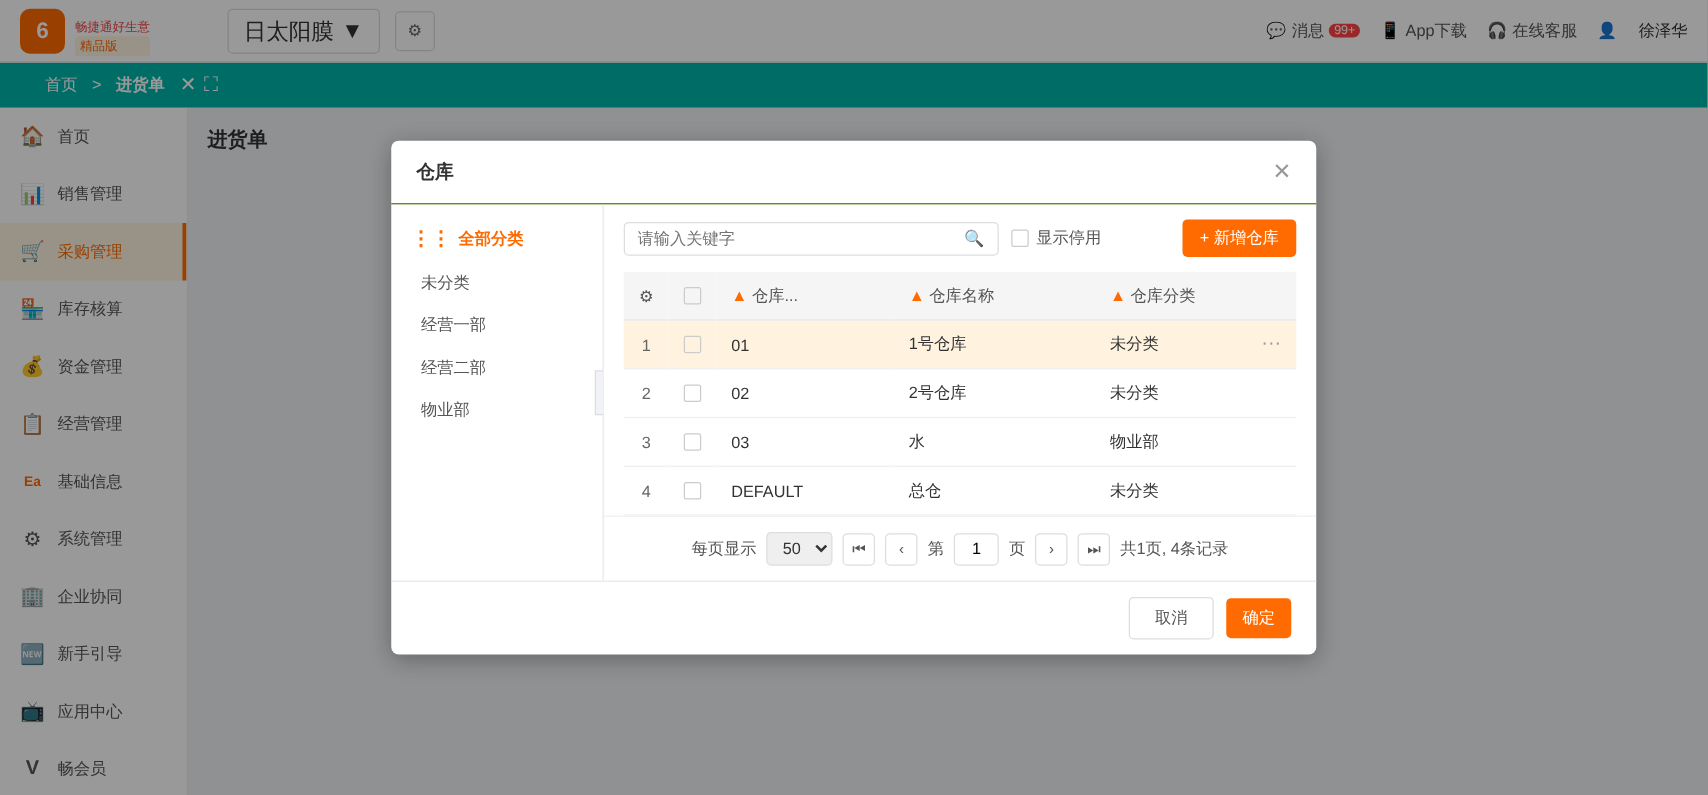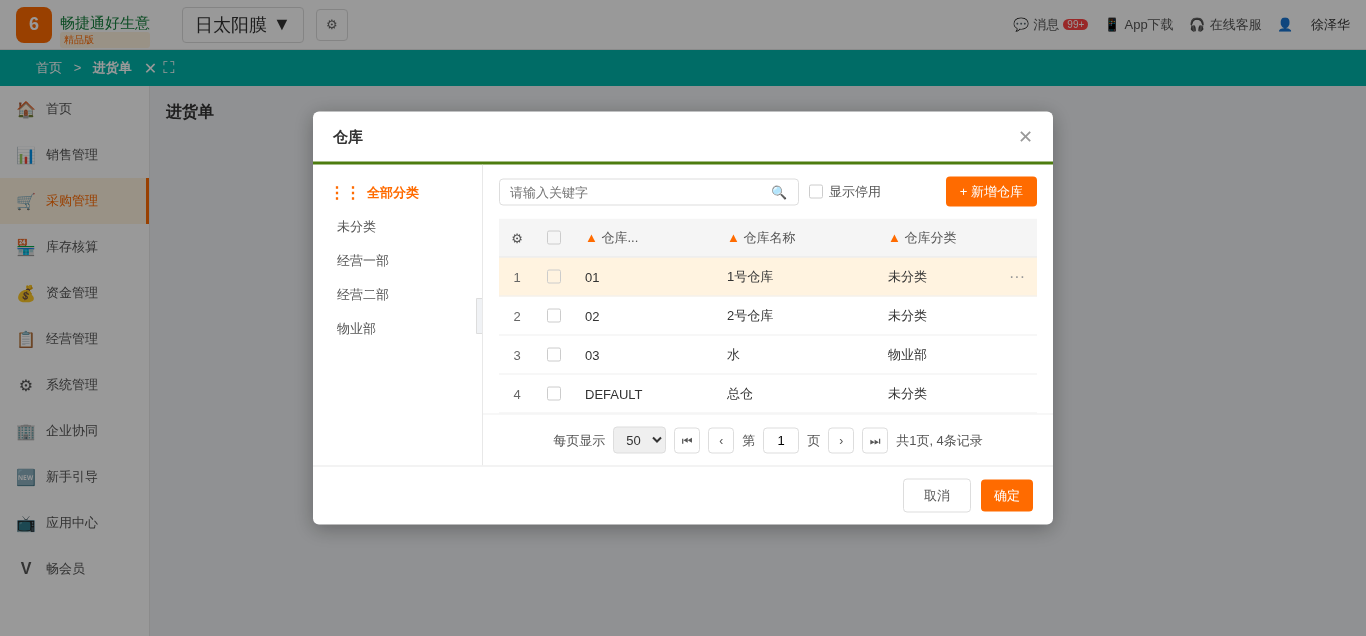--- a/index.html
+++ b/index.html
@@ -22,21 +22,21 @@
       gap: 8px;
       min-width: 150px;
     }
     .logo-icon {
       width: 36px; height: 36px;
       background: #ff6b00;
       border-radius: 8px;
       display: flex; align-items: center; justify-content: center;
       color: #fff; font-size: 18px; font-weight: bold;
     }
-    .logo-text { font-size: 15px; color: #15803d; line-height: 1.3; margin-top: 12px; }
+    .logo-text { font-size: 10px; color: #ef4444; line-height: 1.3; margin-top: 12px; }
     .logo-badge { font-size: 10px; color: #ff6b00; background: #fff3e0; padding: 1px 4px; border-radius: 3px; }
 
     .header-center { display: flex; align-items: center; gap: 12px; flex: 1; padding: 0 16px; }
     .store-selector {
       display: flex; align-items: center; gap: 6px;
       border: 1px solid #ddd; border-radius: 4px; padding: 5px 12px;
       cursor: pointer; color: #333; font-size: 18px; min-width: 120px;
     }
     .gear-btn {
       width: 32px; height: 32px; border: 1px solid #ddd; border-radius: 4px;
@@ -105,21 +105,21 @@
       background: #fff;
       border-radius: 6px;
       box-shadow: 0 4px 20px rgba(0,0,0,0.3);
       z-index: 200;
       display: flex;
       flex-direction: column;
     }
     .modal-header {
       display: flex; align-items: center; justify-content: space-between;
       padding: 14px 20px;
-      border-bottom: 3px solid #4d7c0f;
+      border-bottom: 1px solid #4d7c0f;
     }
     .modal-title { font-size: 15px; color: #333; font-weight: bold; }
     .modal-close { cursor: pointer; color: #999; font-size: 18px; }
     .modal-body { display: flex; flex: 1; overflow: hidden; }
 
     
     .category-panel {
       width: 170px;
       border-right: 1px solid #e8e8e8;
       padding: 10px 0;
@@ -285,20 +285,24 @@
       <span class="sidebar-icon">🏪</span>
       <span>库存核算</span>
     </div>
     <div class="sidebar-item">
       <span class="sidebar-icon">💰</span>
       <span>资金管理</span>
     </div>
     <div class="sidebar-item">
       <span class="sidebar-icon">📋</span>
       <span>经营管理</span>
+    </div>
+    <div class="sidebar-item">
+      <span class="sidebar-icon" style="font-size:11px;font-weight:bold;color:#ff6b00;">Ea</span>
+      <span>基础信息</span>
     </div>
     <div class="sidebar-item">
       <span class="sidebar-icon">⚙</span>
       <span>系统管理</span>
     </div>
     <div class="sidebar-item">
       <span class="sidebar-icon">🏢</span>
       <span>企业协同</span>
     </div>
     <div class="sidebar-item">

